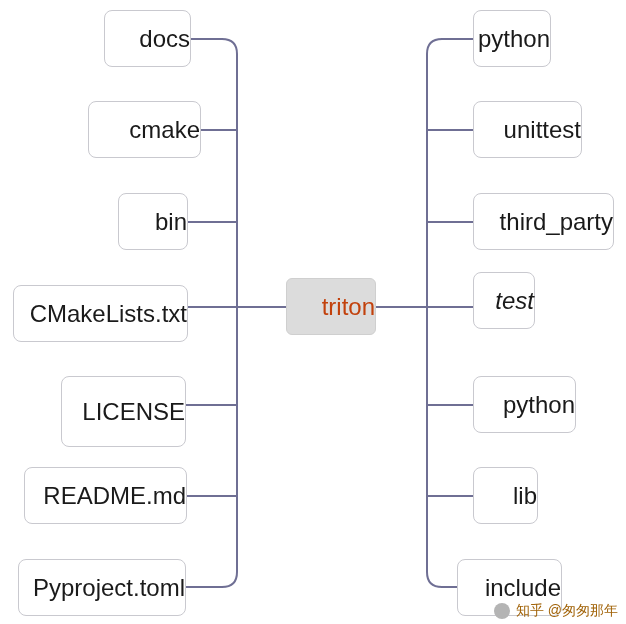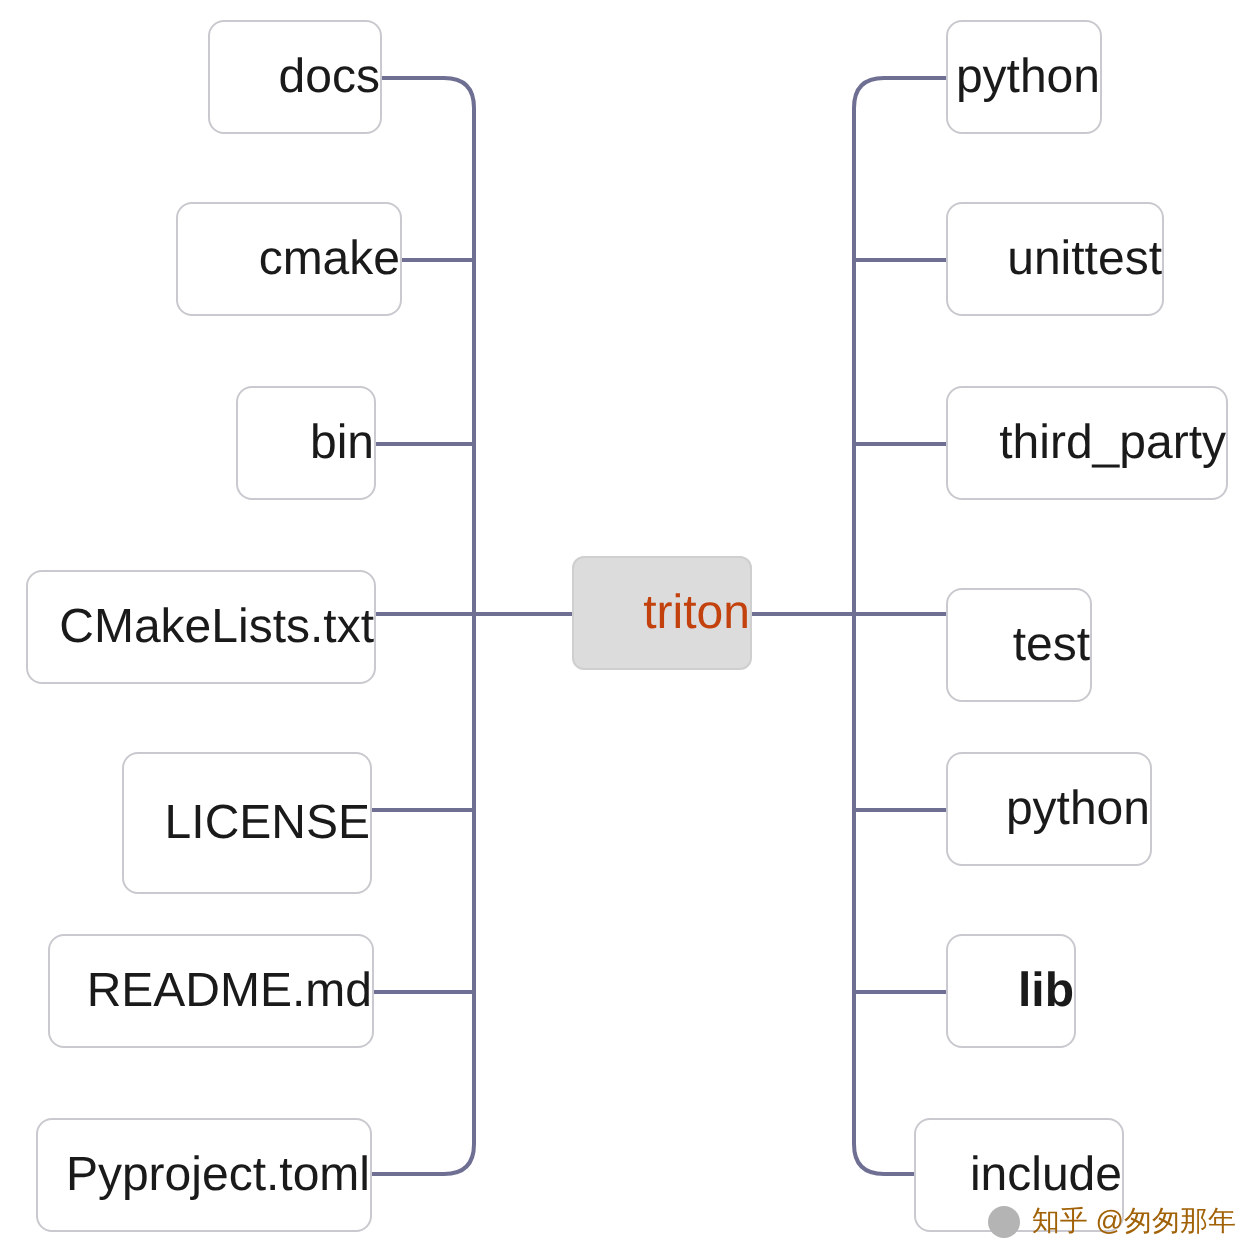--- a/index.html
+++ b/index.html
@@ -120,27 +120,27 @@
 
   <div class="node" style="left:473px; top:10px; width:78px; height:57px;">
     <span>python</span>
   </div>
   <div class="node" style="left:473px; top:101px; width:109px; height:57px;">
     <span>unittest</span>
   </div>
   <div class="node" style="left:473px; top:193px; width:141px; height:57px;">
     <span>third_party</span>
   </div>
-  <div class="node" style="left:473px; top:294px; width:73px; height:57px;">
+  <div class="node" style="left:473px; top:272px; width:62px; height:57px;font-style:italic;">
     <span>test</span>
   </div>
   <div class="node" style="left:473px; top:376px; width:103px; height:57px;">
     <span>python</span>
   </div>
-  <div class="node" style="left:473px; top:467px; width:65px; height:57px;font-weight:bold;">
+  <div class="node" style="left:473px; top:467px; width:65px; height:57px;">
     <span>lib</span>
   </div>
   <div class="node" style="left:457px; top:559px; width:105px; height:57px;">
     <span>include</span>
   </div>
 
   <div class="watermark">
     <span class="wm-logo"></span>
     <span>知乎 @匆匆那年</span>
   </div>

